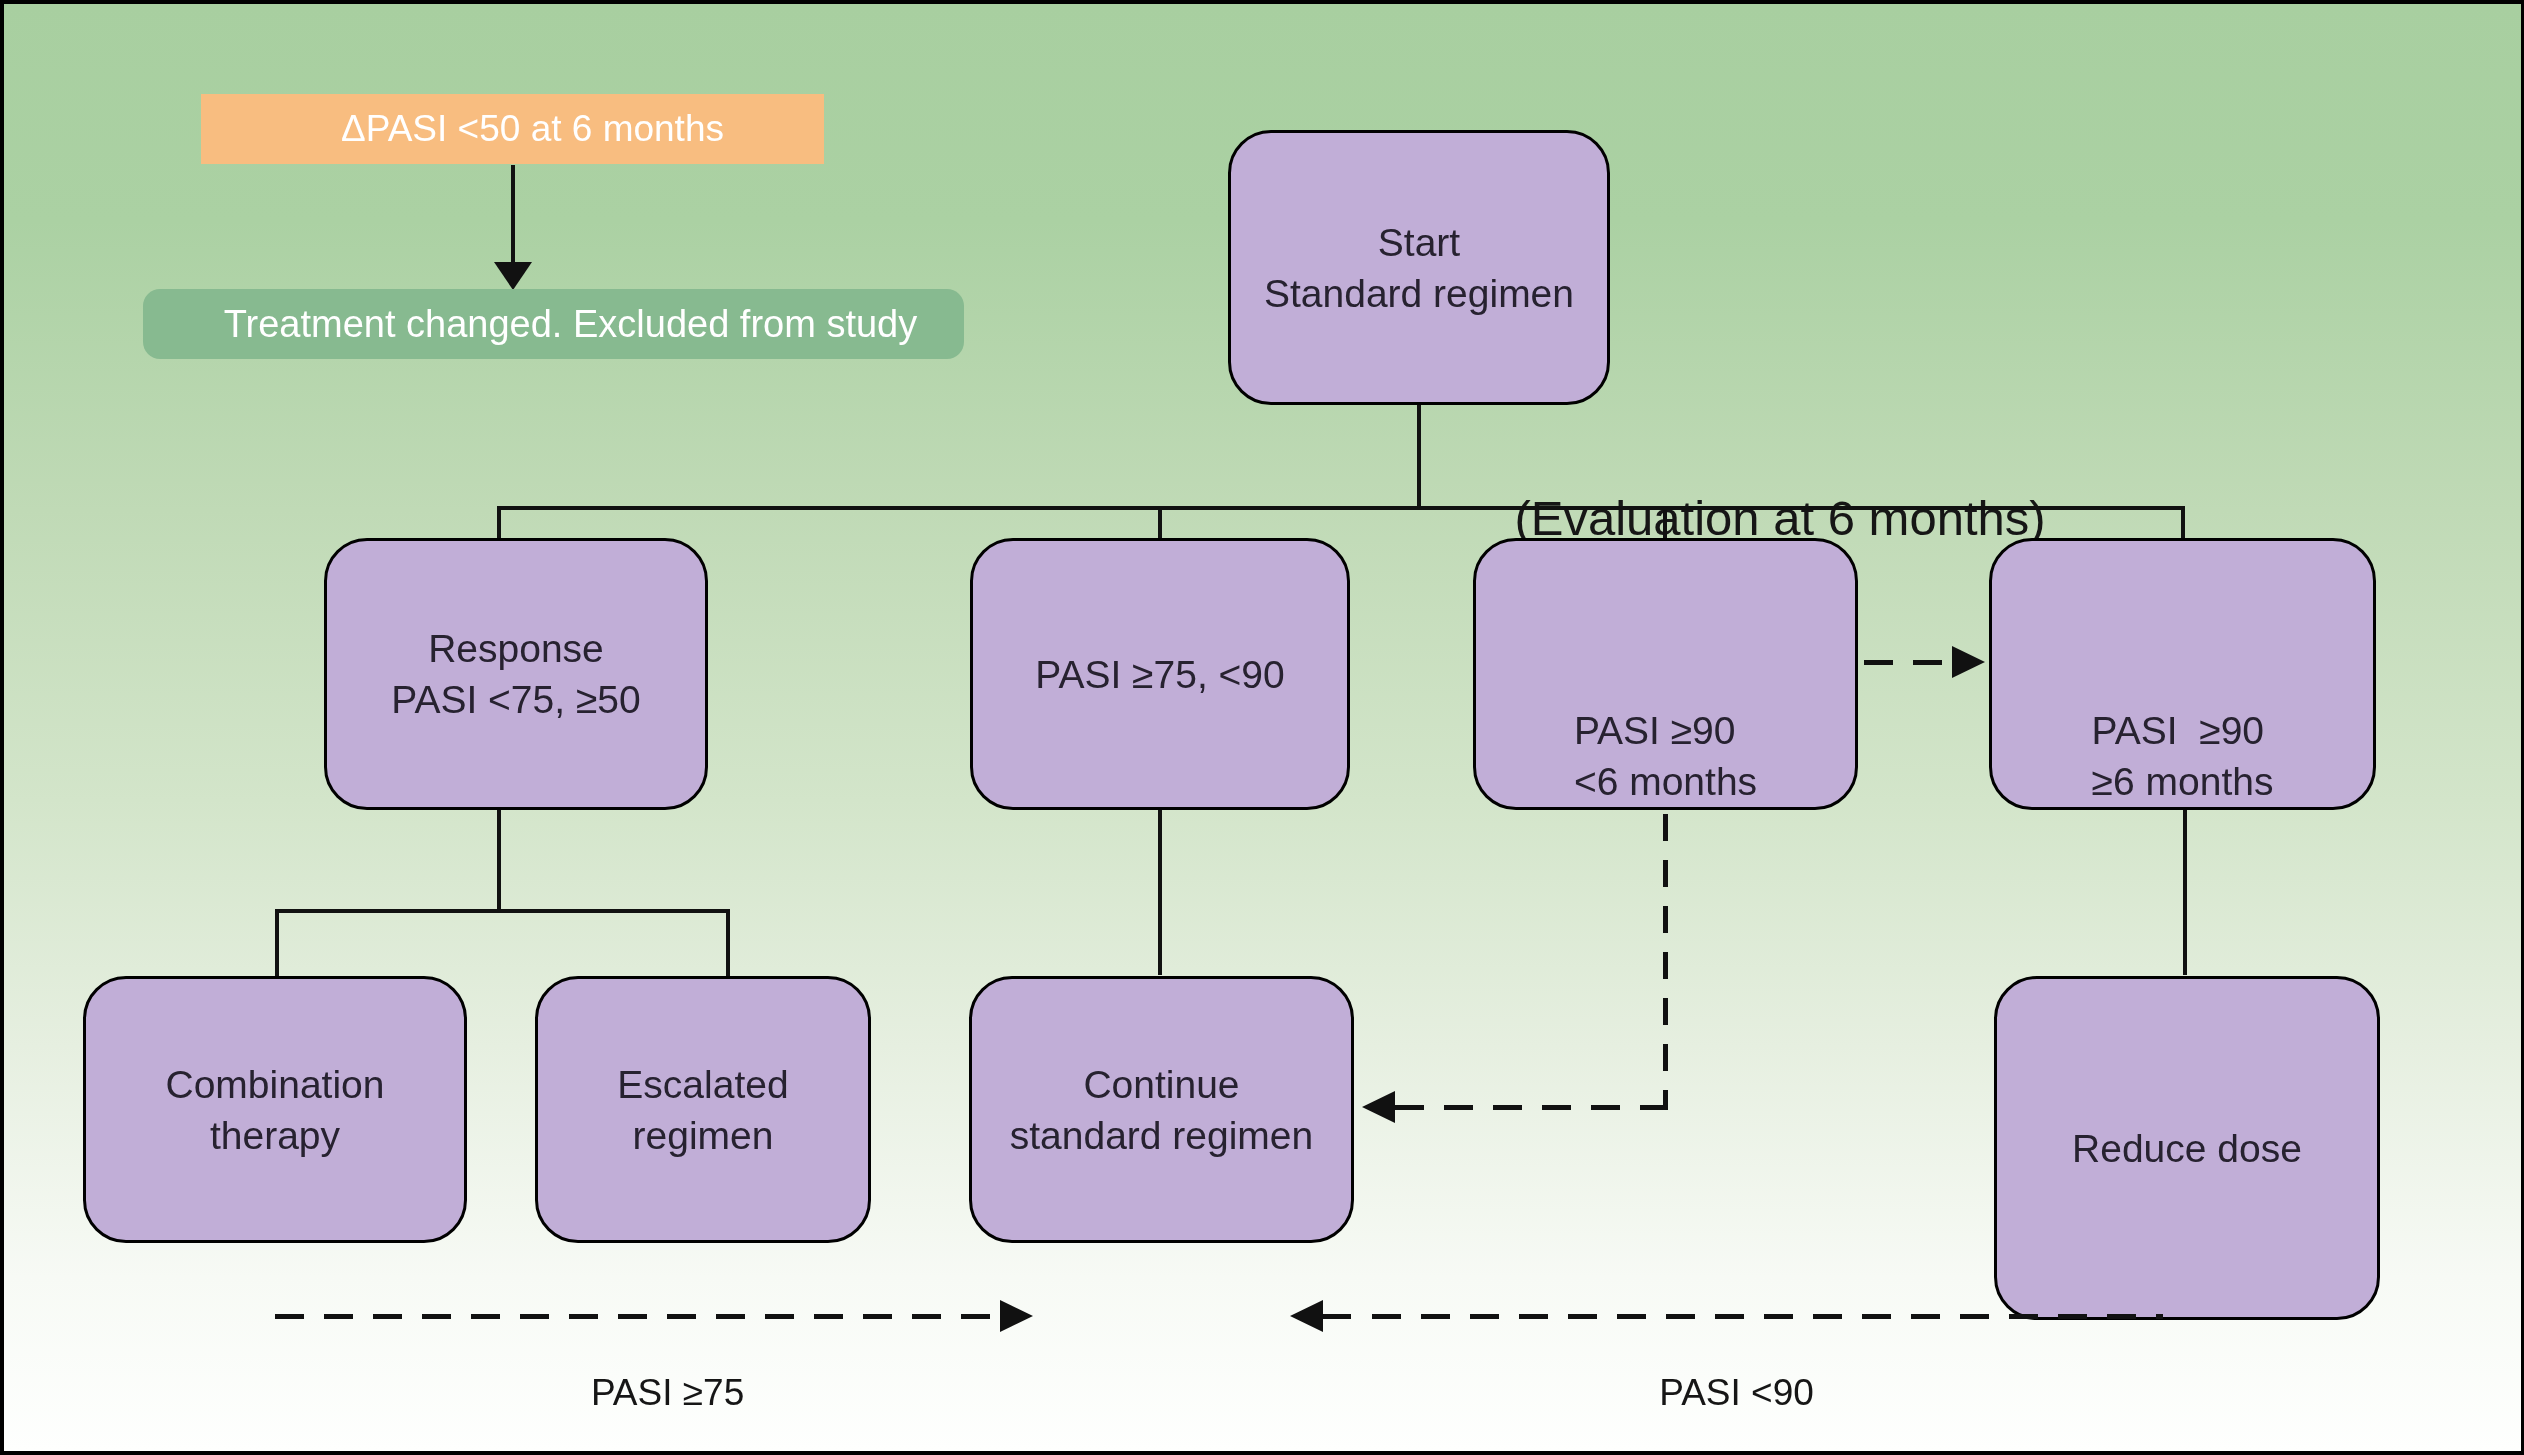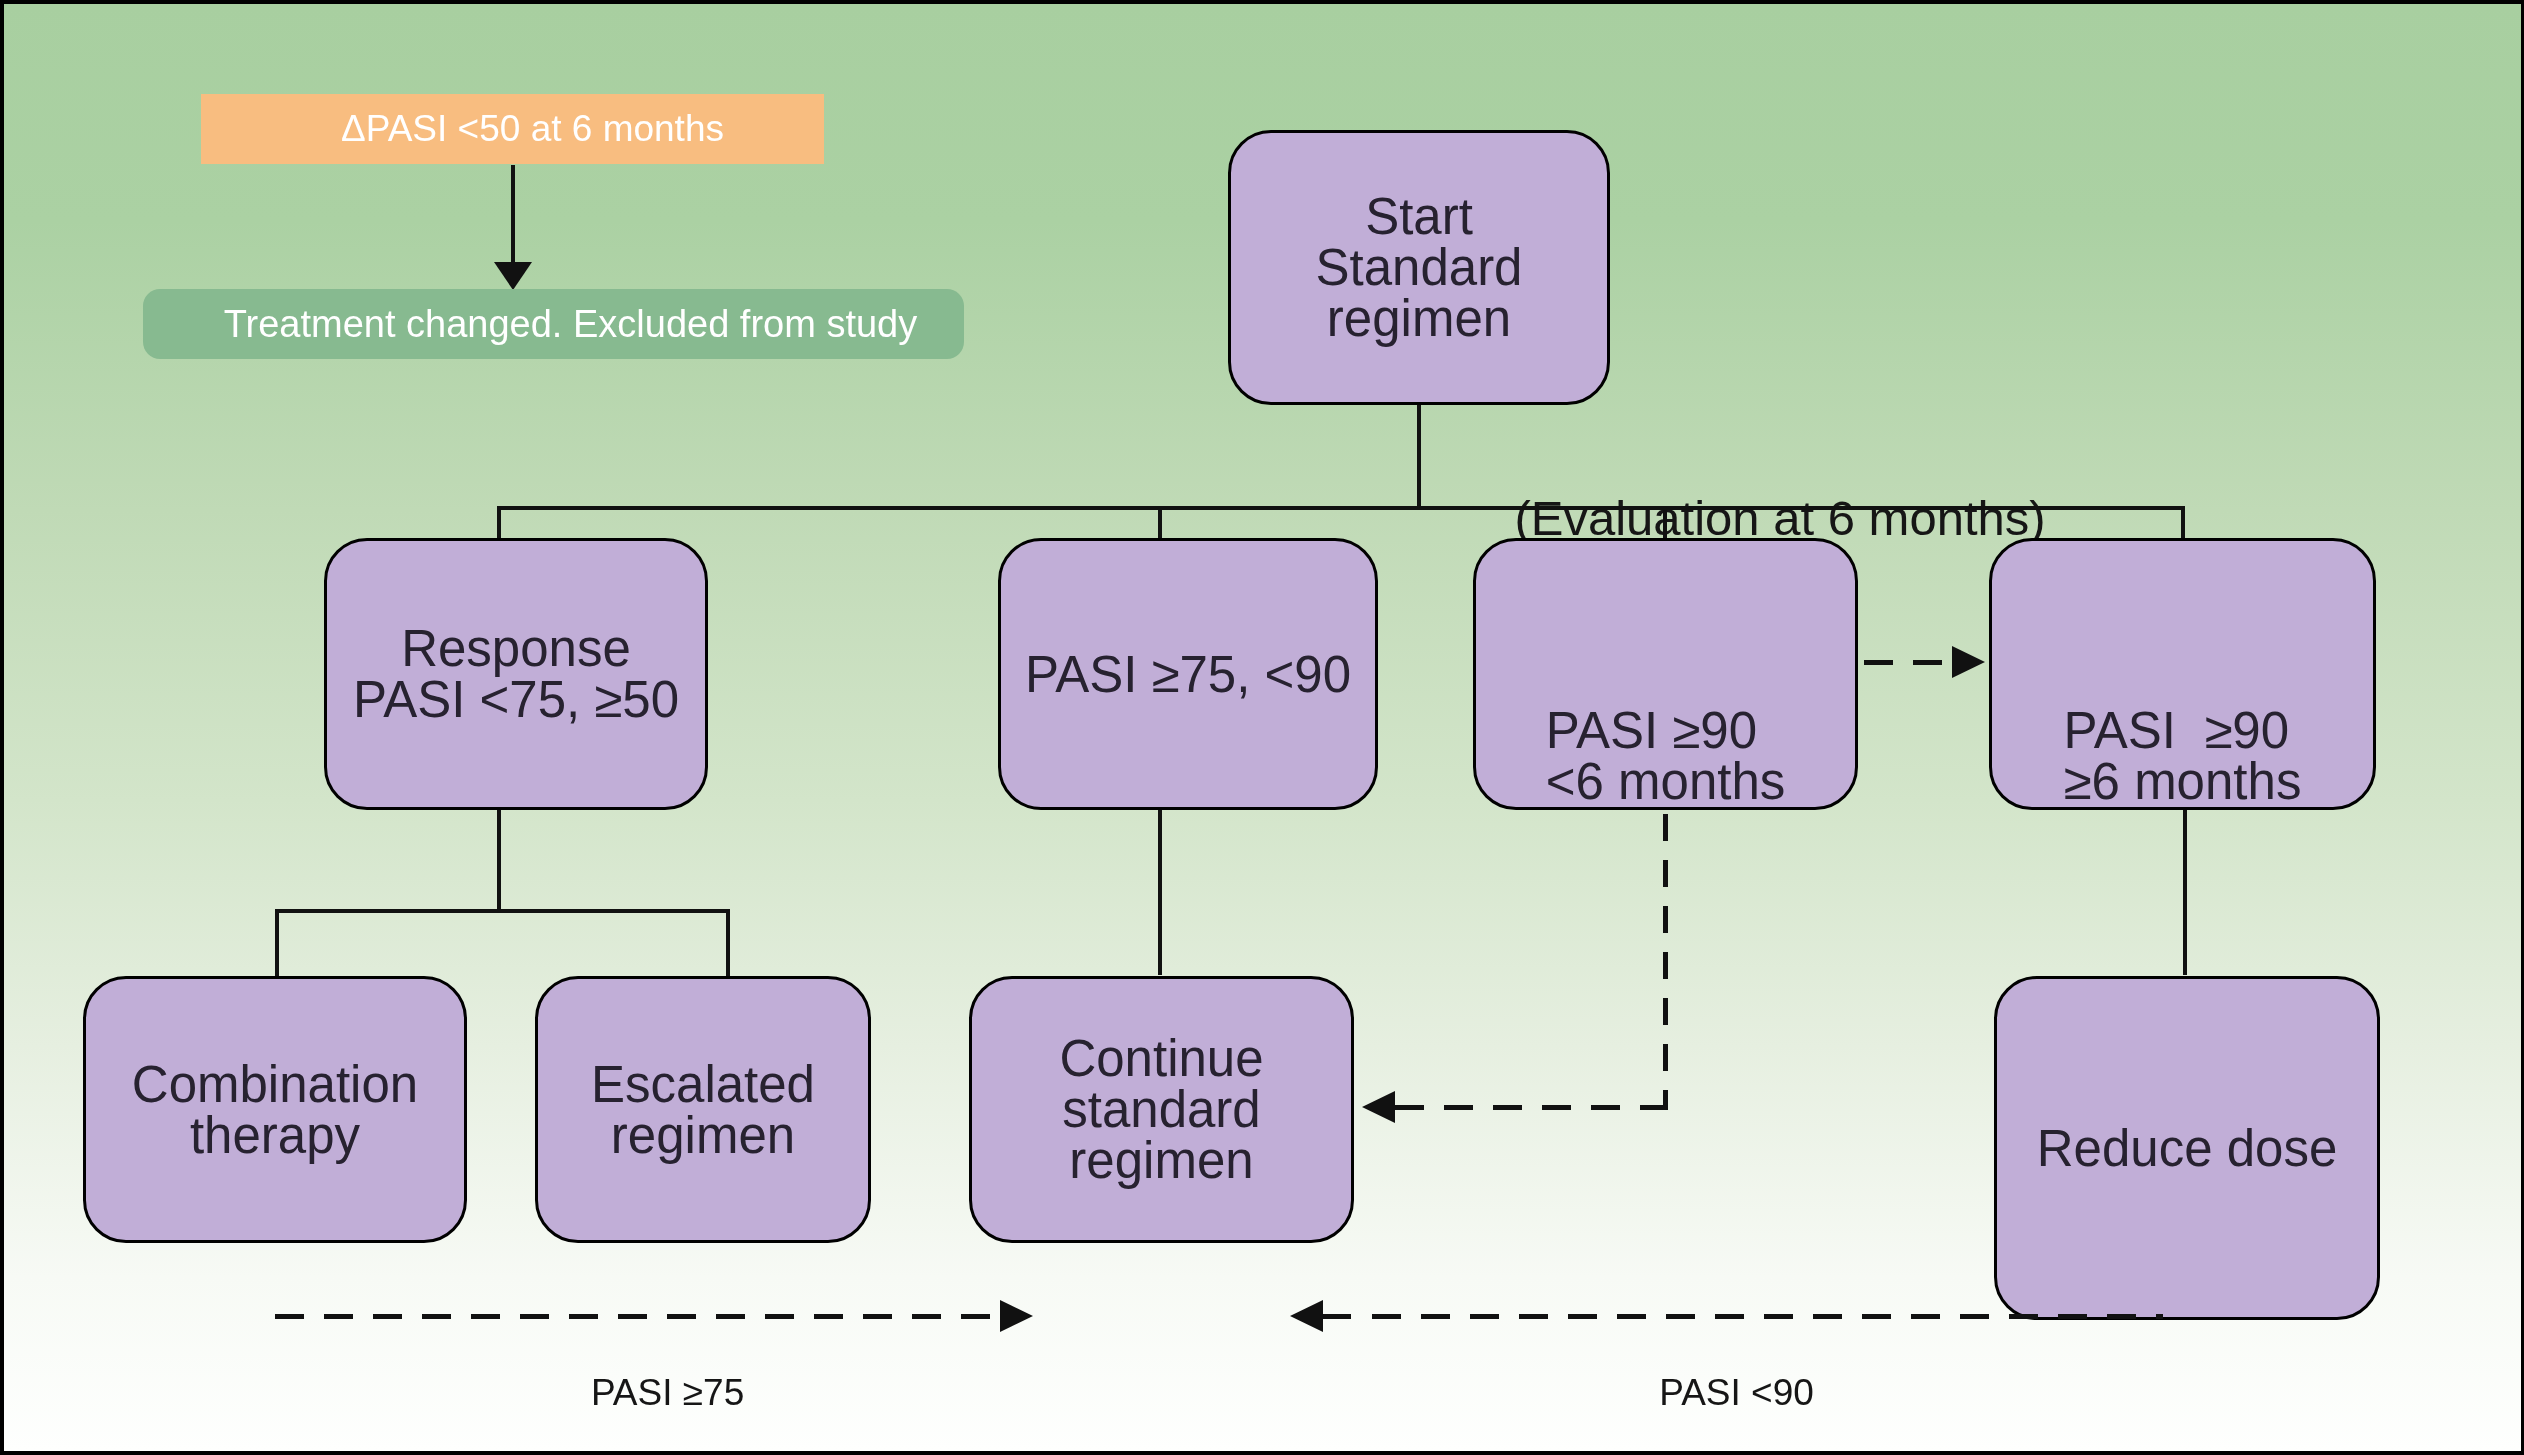--- a/index.html
+++ b/index.html
@@ -30,21 +30,21 @@
     text-align: center;
     white-space: pre-wrap;
     box-sizing: border-box;
   }
 
   .purple {
     background: var(--node_purple, #c1aed7);
     border: 3.8px solid #000;
     border-radius: 43px;
     color: var(--text_dark, #272230);
-    font-size: 51px;
+    font-size: 39px;
     line-height: 51px;
   }
 
   .purple.align-left { text-align: left; align-items: flex-end; }
 
   .orange {
     background: var(--node_orange, #f8bd80);
     color: var(--text_light, #ffffff);
     font-size: 37px;
     padding-left: 40px;
@@ -143,21 +143,21 @@
   <div class="vline" style="left:493px; top:504px; height:32px;"></div>
   <div class="vline" style="left:1154px; top:504px; height:32px;"></div>
   <div class="vline" style="left:1659px; top:504px; height:32px;"></div>
   <div class="vline" style="left:2177px; top:504px; height:32px;"></div>
 
   <div class="node purple" style="left:320px; top:534px; width:384px; height:272px;">
     <span>Response
 PASI &lt;75, ≥50</span>
   </div>
 
-  <div class="node purple" style="left:966px; top:534px; width:380px; height:272px;margin-left:28px;">
+  <div class="node purple" style="left:966px; top:534px; width:380px; height:272px;">
     <span>PASI ≥75, &lt;90</span>
   </div>
 
   <div class="node purple align-left" style="left:1469px; top:534px; width:385px; height:272px;">
     <span>PASI ≥90
 &lt;6 months</span>
   </div>
 
   <div class="node purple align-left" style="left:1985px; top:534px; width:387px; height:272px;">
     <span>PASI  ≥90

